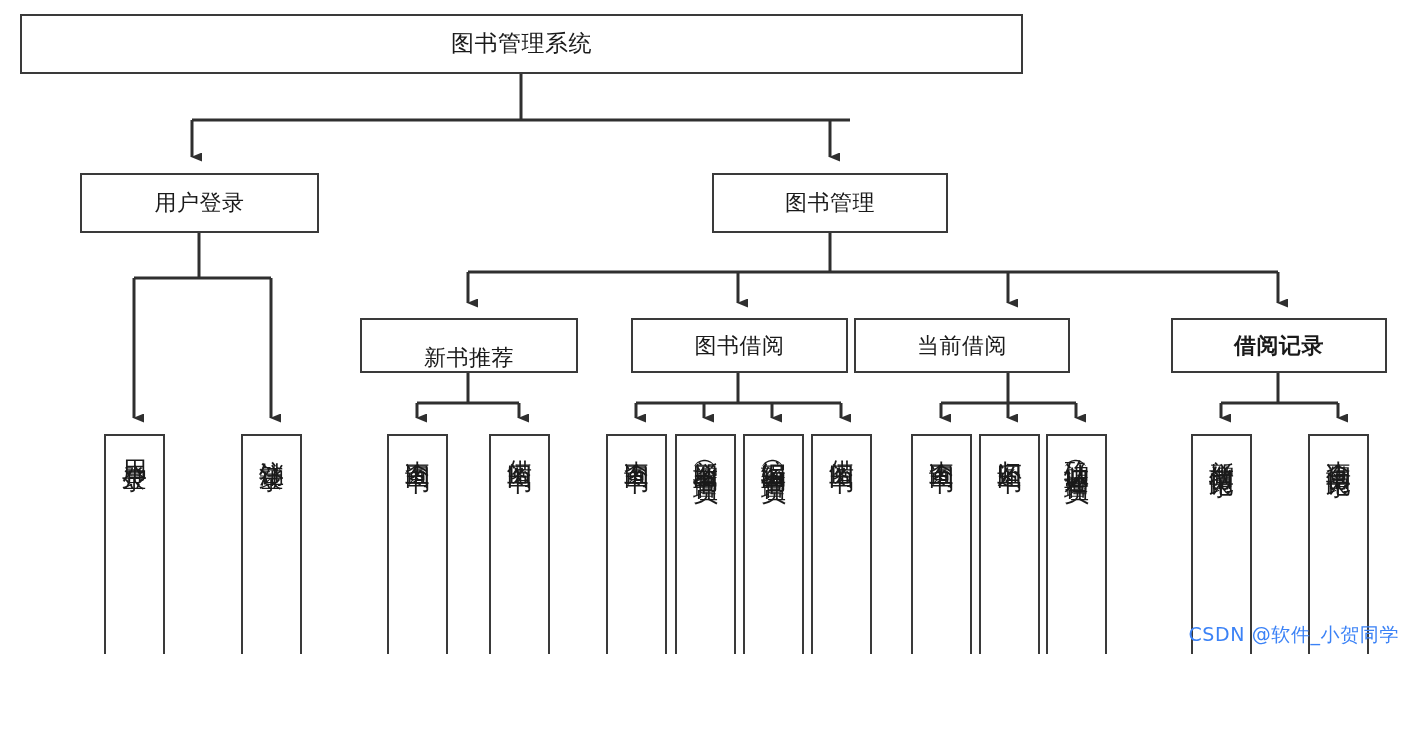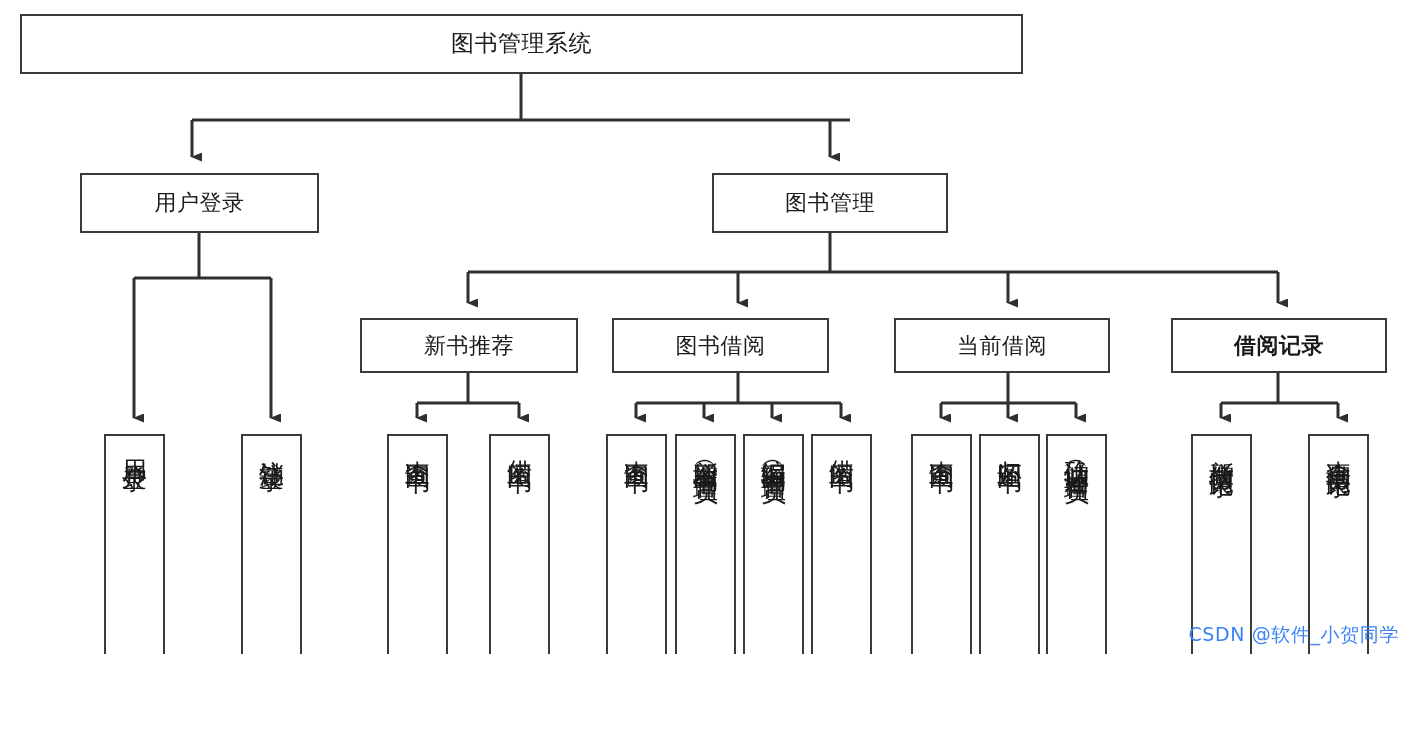--- a/index.html
+++ b/index.html
@@ -131,27 +131,27 @@
     <span class="label">图书管理系统</span>
   </div>
 
   <div class="node h" style="left:80px; top:173px; width:239px; height:60px;">
     <span class="label">用户登录</span>
   </div>
   <div class="node h" style="left:712px; top:173px; width:236px; height:60px;">
     <span class="label">图书管理</span>
   </div>
 
-  <div class="node h" style="left:360px; top:318px; width:218px; height:55px;">
+  <div class="node h" style="left:360px; top:318px; width:218px; height:55px;align-items:flex-end;">
     <span class="label">新书推荐</span>
   </div>
-  <div class="node h" style="left:612px; top:318px; width:217px; height:55px;">
+  <div class="node h" style="left:631px; top:318px; width:217px; height:55px;">
     <span class="label">图书借阅</span>
   </div>
-  <div class="node h" style="left:894px; top:318px; width:216px; height:55px;">
+  <div class="node h" style="left:854px; top:318px; width:216px; height:55px;">
     <span class="label">当前借阅</span>
   </div>
   <div class="node h" style="left:1171px; top:318px; width:216px; height:55px;font-weight:bold;">
     <span class="label">借阅记录</span>
   </div>
 
   <div class="node v" style="left:104px; top:434px; width:61px; height:300px;">
     <span class="label">用户登录</span>
   </div>
   <div class="node v" style="left:241px; top:434px; width:61px; height:300px;">

